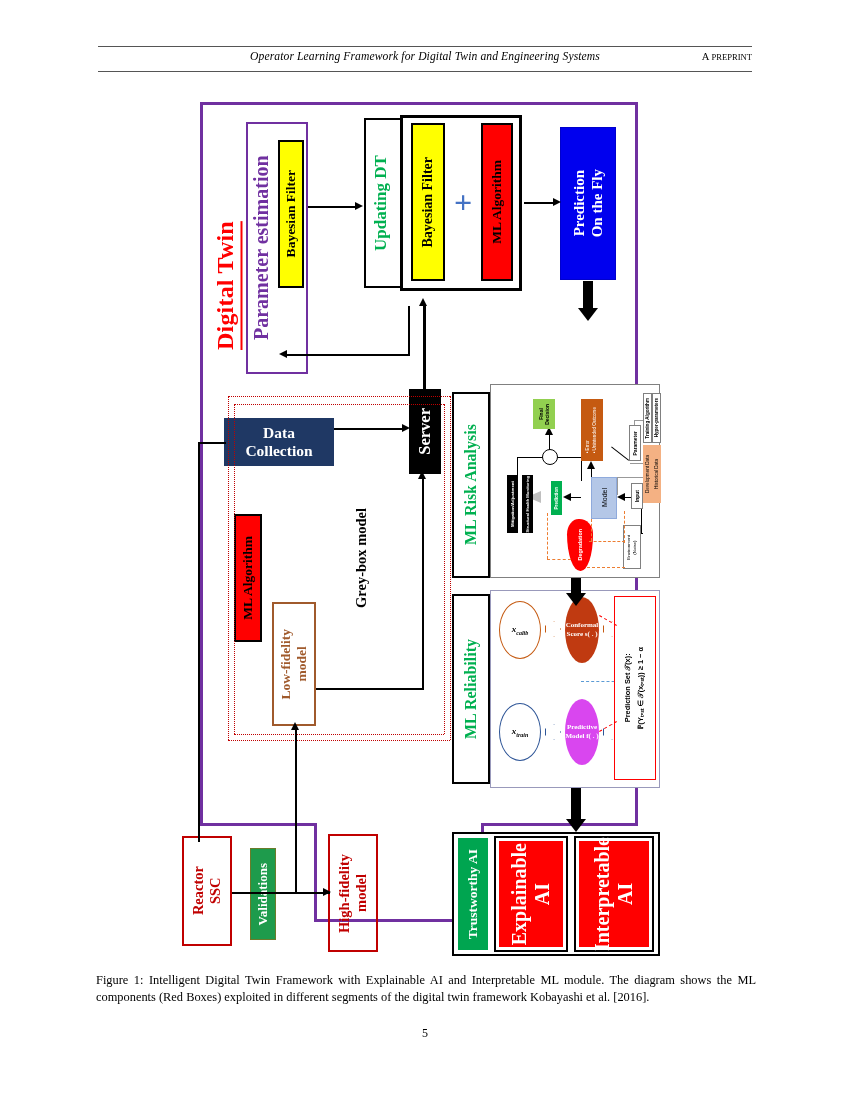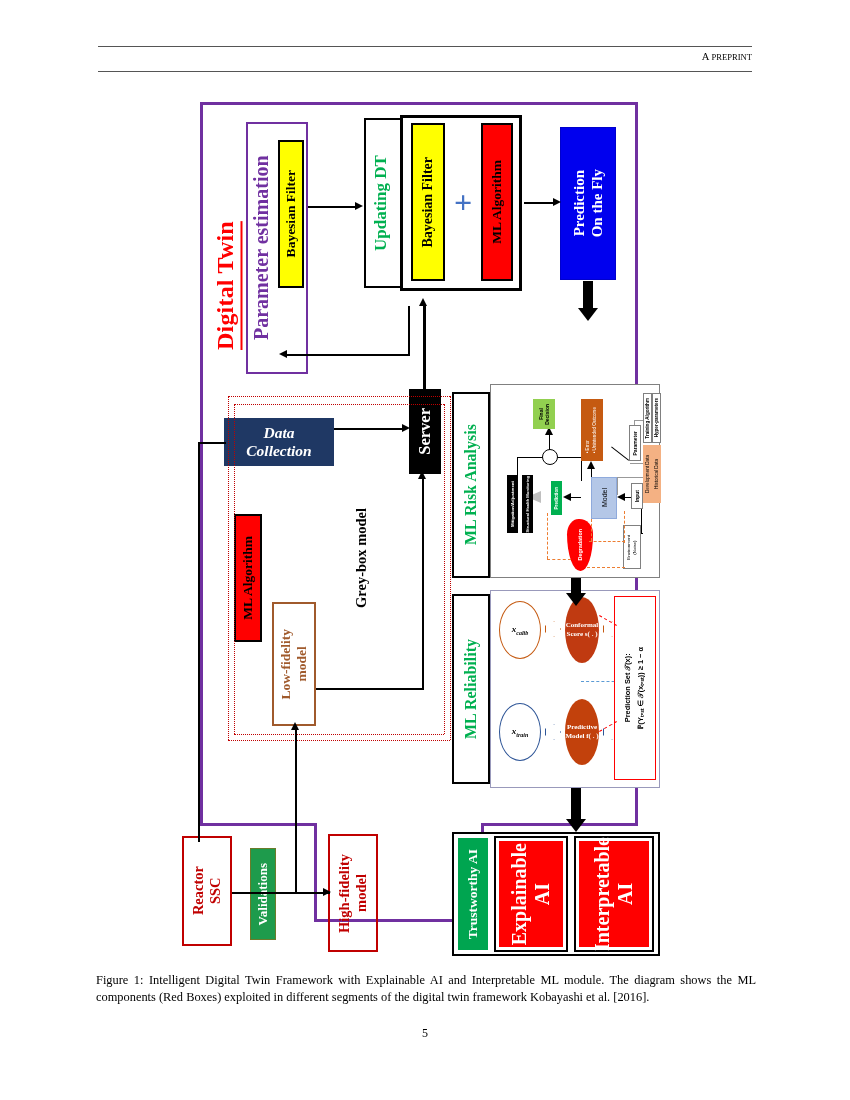--- a/index.html
+++ b/index.html
@@ -50,21 +50,21 @@
 
   
   #pred-fly{left:392px;top:31px;width:56px;height:153px;background:#0000EE;border:1px solid #0000CC;}
   #pred-fly .t{color:#fff;font-size:15px;font-weight:bold;line-height:1.22;}
 
   
   #server{left:241px;top:293px;width:32px;height:85px;background:#000;}
   #server span{color:#fff;font-size:16.5px;font-weight:bold;}
 
   
-  #data-col{left:56px;top:322px;width:110px;height:48px;background:#1F3864;font-style:italic;}
+  #data-col{left:56px;top:322px;width:110px;height:48px;background:#1F3864;}
   #data-col .t{color:#fff;font-size:15.5px;font-weight:bold;line-height:1.18;}
 
   
   #mla2{left:66px;top:418px;width:28px;height:128px;background:#FF0000;border:2.8px solid #000;}
   #mla2 span{font-size:13.5px;font-weight:bold;}
 
   
   #lowfid{left:104px;top:506px;width:44px;height:124px;border:2.2px solid #A05A2C;}
   #lowfid span{color:#A05A2C;font-size:13.5px;font-weight:bold;line-height:1.15;}
 
@@ -124,20 +124,21 @@
 
   
   #caption{position:absolute;left:96px;top:972px;width:660px;font-size:12.4px;line-height:1.35;text-align:justify;}
   #pageno{position:absolute;left:0;top:1026px;width:850px;text-align:center;font-size:12px;}
 </style>
 </head>
 <body>
 
 <div id="header">
   <div class="rule-top"></div>
+  <div id="hdr-title">Operator Learning Framework for Digital Twin and Engineering Systems</div>
   <div id="hdr-right"><span>A </span><span class="sc">PREPRINT</span></div>
   <div class="rule-bot"></div>
 </div>
 
 <div id="figure">
 
   <div class="pbox" id="dt-frame"></div>
   <div class="pbox" id="dt-frame-2"></div>
   <div class="pbox" id="dt-frame-patch"></div>
 
@@ -319,21 +320,21 @@
 Score Quantile</span><br><span style="font-size:8px">q̂</span></span>
       </div>
 
     <div class="ell" style="left:8px;top:112px;width:42px;height:58px;border:1.6px solid #2E5597;background:#fff;">
       <span class="vt" style="font-size:9px;font-style:italic;font-weight:bold"><span>x</span><sub style="font-size:6px">train</sub></span>
       </div>
 
     <div class="rb" style="left:54px;top:133px;width:16px;height:16px;background:#fff;border:1.4px solid #2E5597;
          clip-path:polygon(0 28%,55% 28%,55% 0,100% 50%,55% 100%,55% 72%,0 72%);"></div>
 
-    <div class="ell" style="left:74px;top:108px;width:34px;height:66px;background:#c2410c;">
+    <div class="ell" style="left:74px;top:108px;width:34px;height:66px;background:#d946ef;">
       <span class="vt" style="font-size:7px;color:#fff;font-weight:bold;white-space:pre-line;line-height:1.25">Predictive
 Model f( . )</span>
       </div>
 
     <div class="rb" style="left:112px;top:133px;width:16px;height:16px;background:#fff;border:1.4px solid #2E5597;
          clip-path:polygon(0 28%,55% 28%,55% 0,100% 50%,55% 100%,55% 72%,0 72%);"></div>
 
     <div class="ell" style="left:130px;top:108px;width:34px;height:66px;border:1.6px solid #2E5597;background:#fff;">
       <span class="vt" style="font-size:6.6px;font-weight:bold;white-space:pre-line;line-height:1.3;text-align:center"><span>Point
 Prediction</span><br><span style="font-size:8px;font-style:italic">f̂(x)</span></span>

